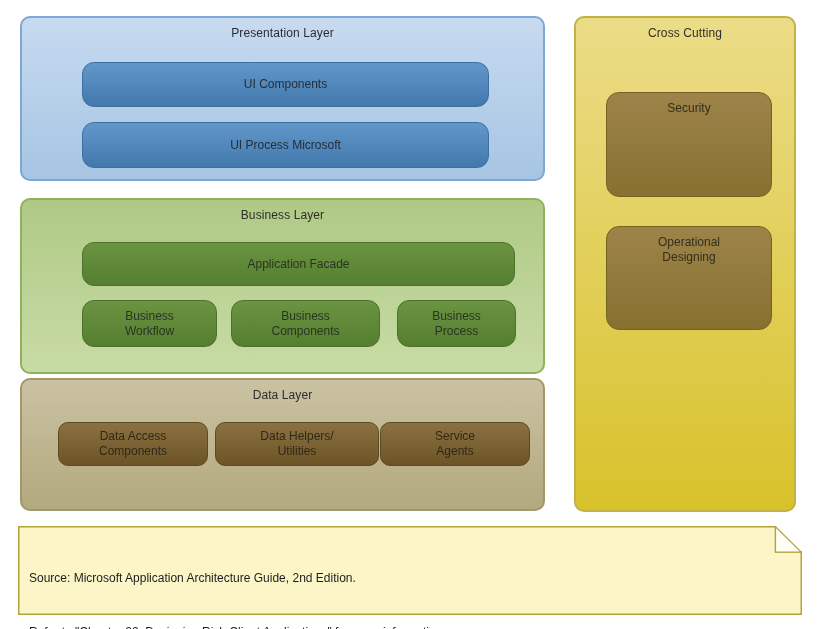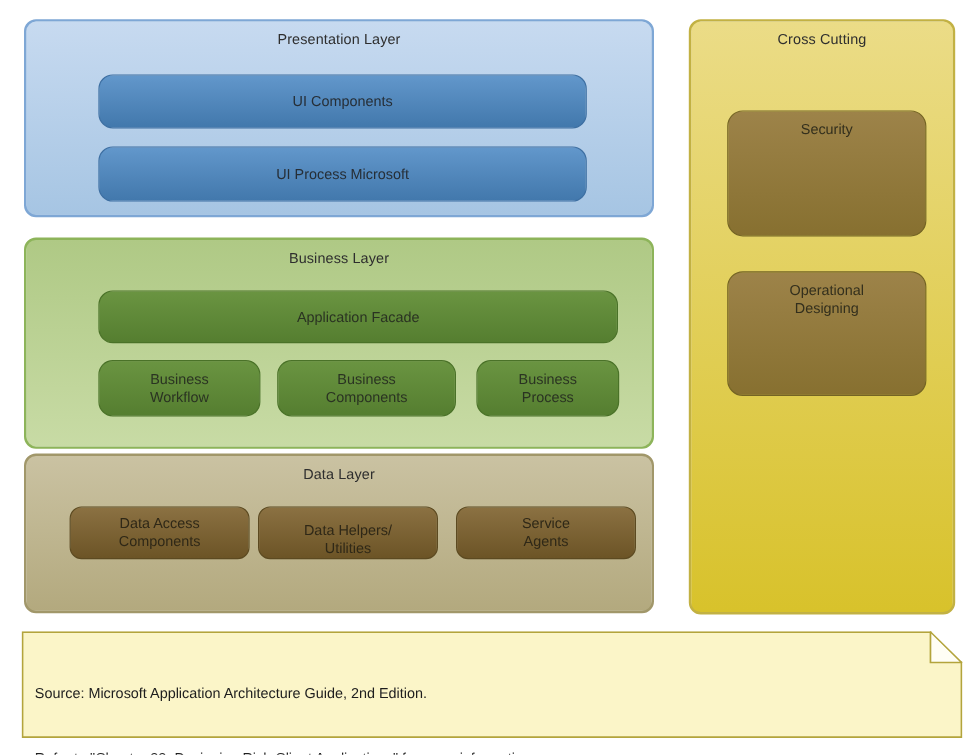--- a/index.html
+++ b/index.html
@@ -52,21 +52,21 @@
   #data{
     left:20px;top:378px;width:525px;height:133px;
     background:linear-gradient(180deg,#cac2a2 0%,#b3a97e 100%);
     border:2px solid #a1976a;
   }
   #data .ibox{
     background:linear-gradient(180deg,#8b7142 0%,#6c5426 100%);
     border:1px solid #5c4a21;color:#2f2817;border-radius:10px;
   }
   #data-access-components{left:36px;top:42px;width:150px;height:44px;}
-  #data-helpers-utilities{left:193px;top:42px;width:150px;height:44px;justify-content:flex-end;}
+  #data-helpers-utilities{left:193px;top:42px;width:164px;height:44px;}
   #service-agents{left:358px;top:42px;width:150px;height:44px;}
 
   
   #cross-cutting{
     left:574px;top:16px;width:222px;height:496px;
     background:linear-gradient(180deg,#ebdc87 0%,#d8c22b 100%);
     border:2px solid #c2b143;
   }
   #cross-cutting .ibox{
     background:linear-gradient(180deg,#9d8349 0%,#877030 100%);

